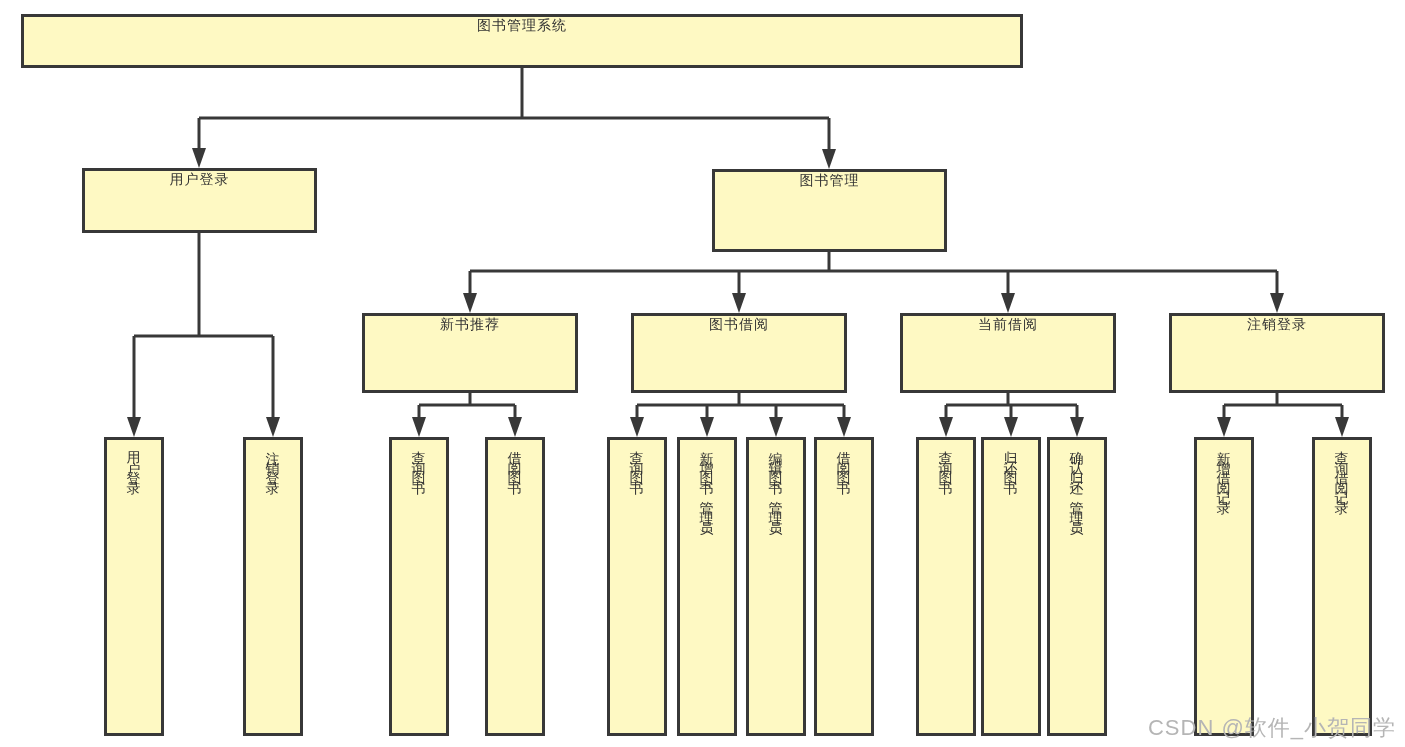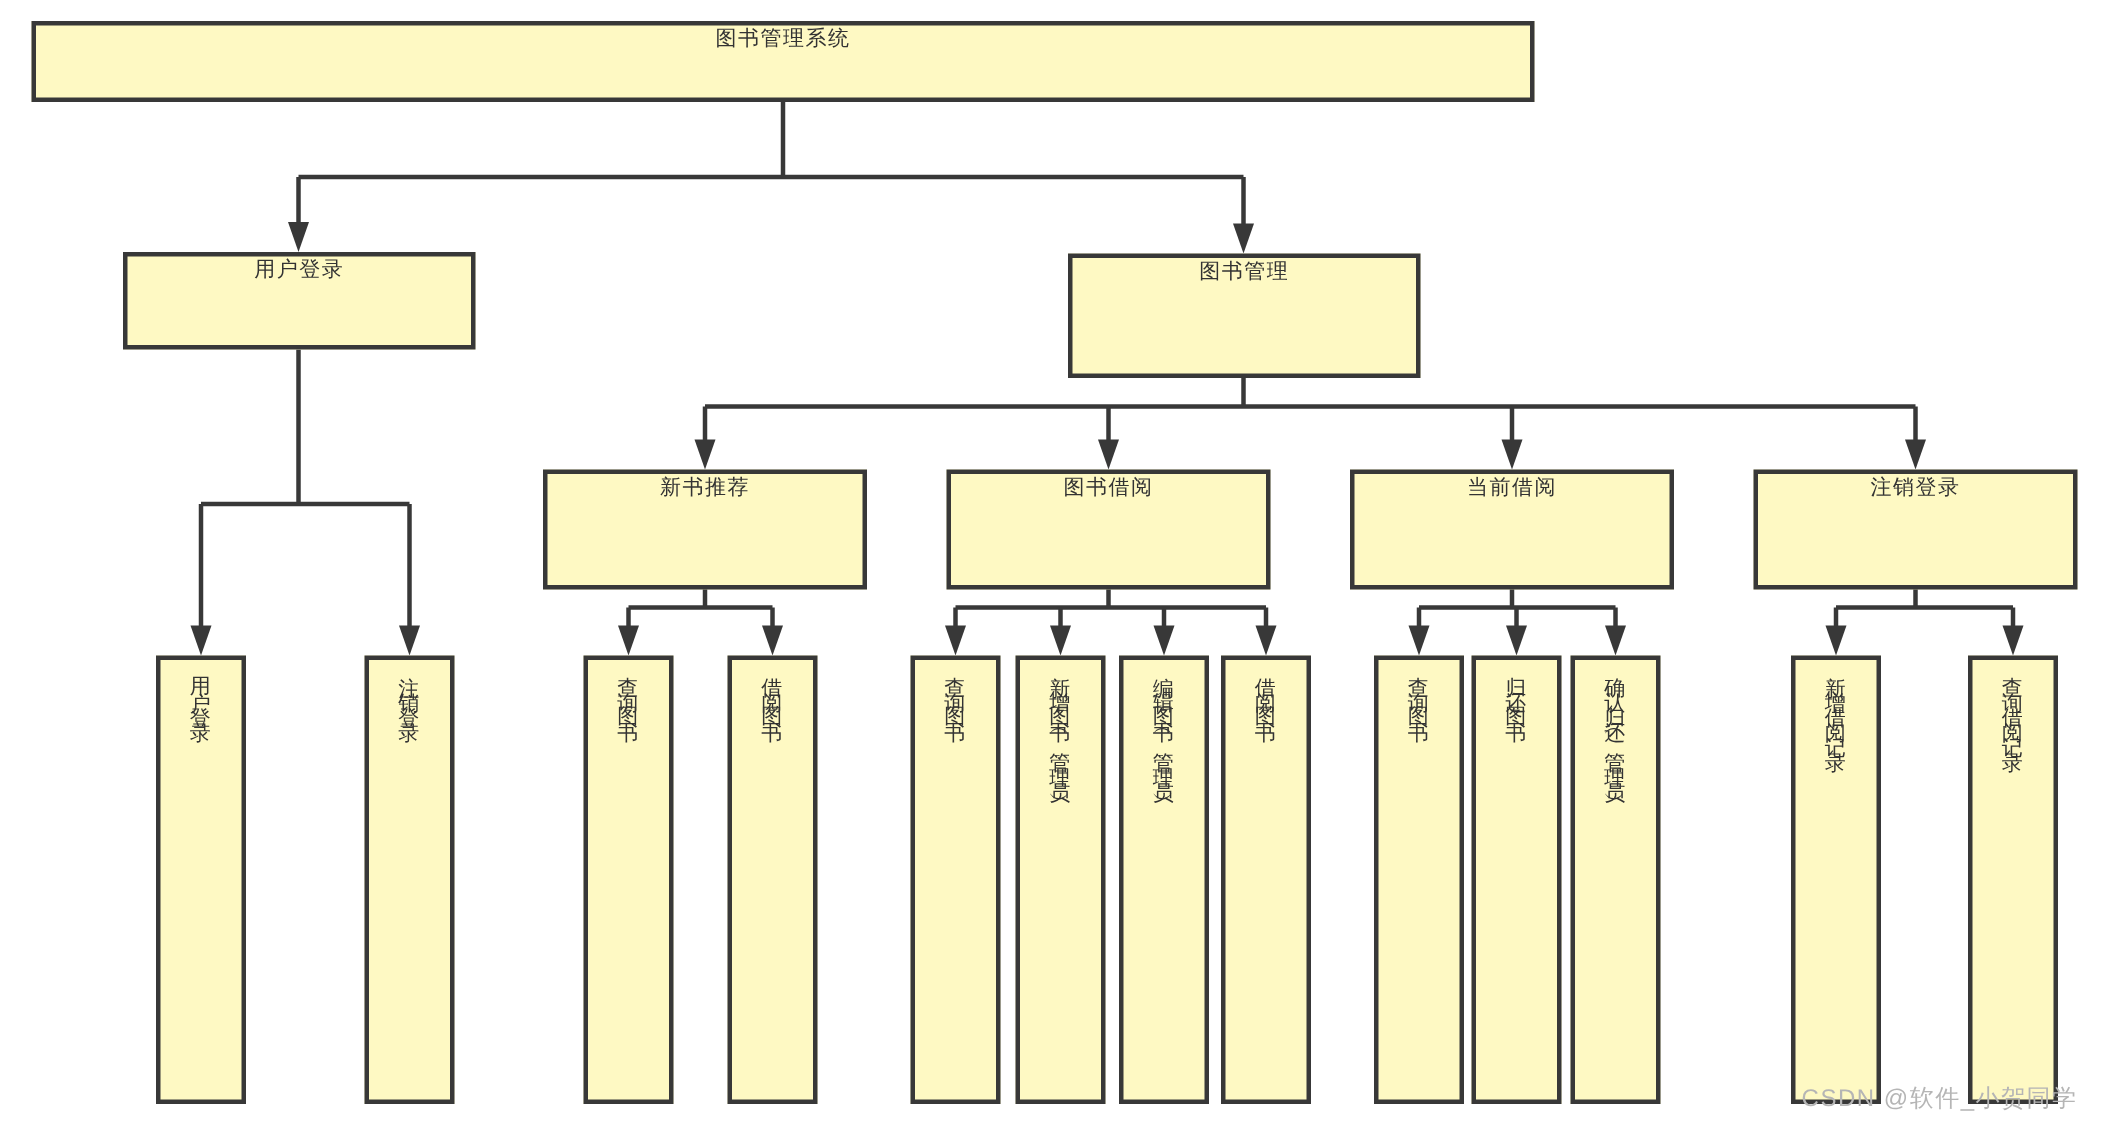--- a/index.html
+++ b/index.html
@@ -66,23 +66,23 @@
   .l-c2 { left: 677px;  }
   .l-c3 { left: 746px;  }
   .l-c4 { left: 814px;  }
   .l-d1 { left: 916px;  }
   .l-d2 { left: 981px;  }
   .l-d3 { left: 1047px; }
   .l-e1 { left: 1194px; }
   .l-e2 { left: 1312px; }
   .watermark {
     position: absolute;
-    right: 20px;
+    right: 9px;
     bottom: 4px;
-    font-size: 16px;
+    font-size: 22px;
     color: var(--watermark);
     z-index: 5;
     letter-spacing: 1px;
   }
 </style>
 </head>
 <body>
 
 <div class="diagram">
 

